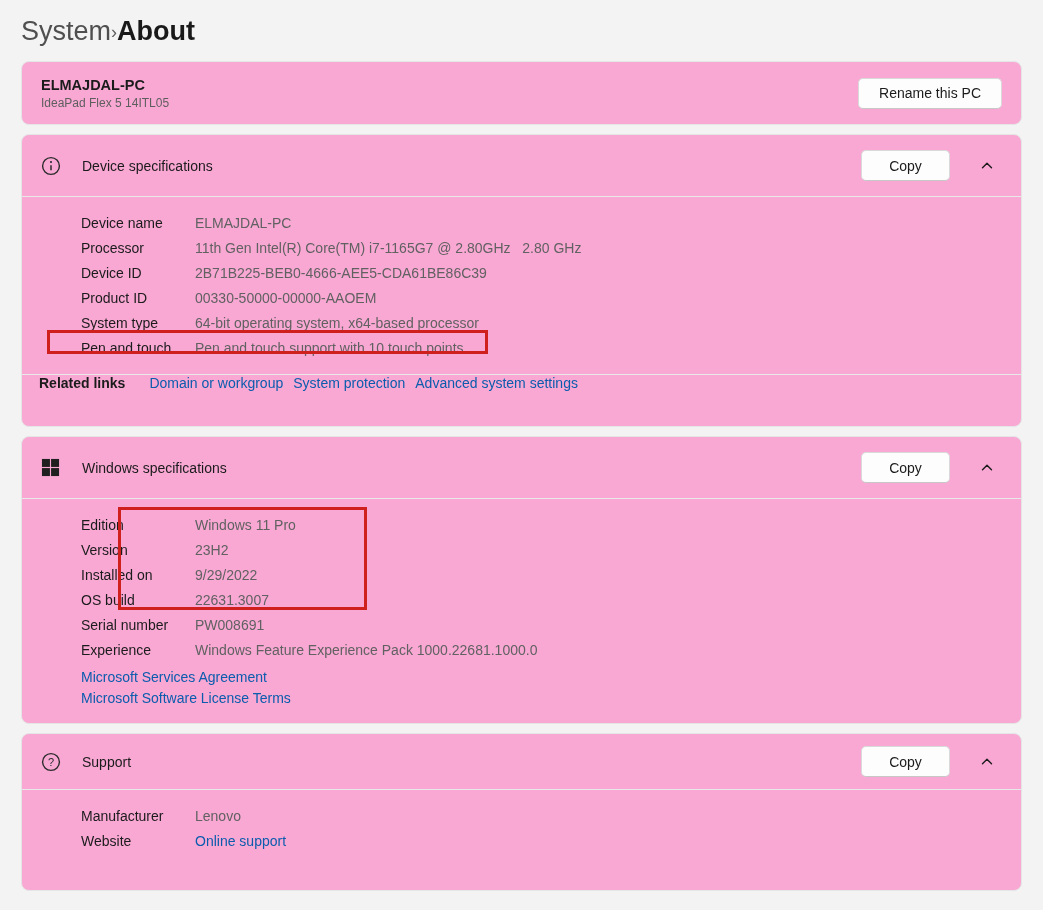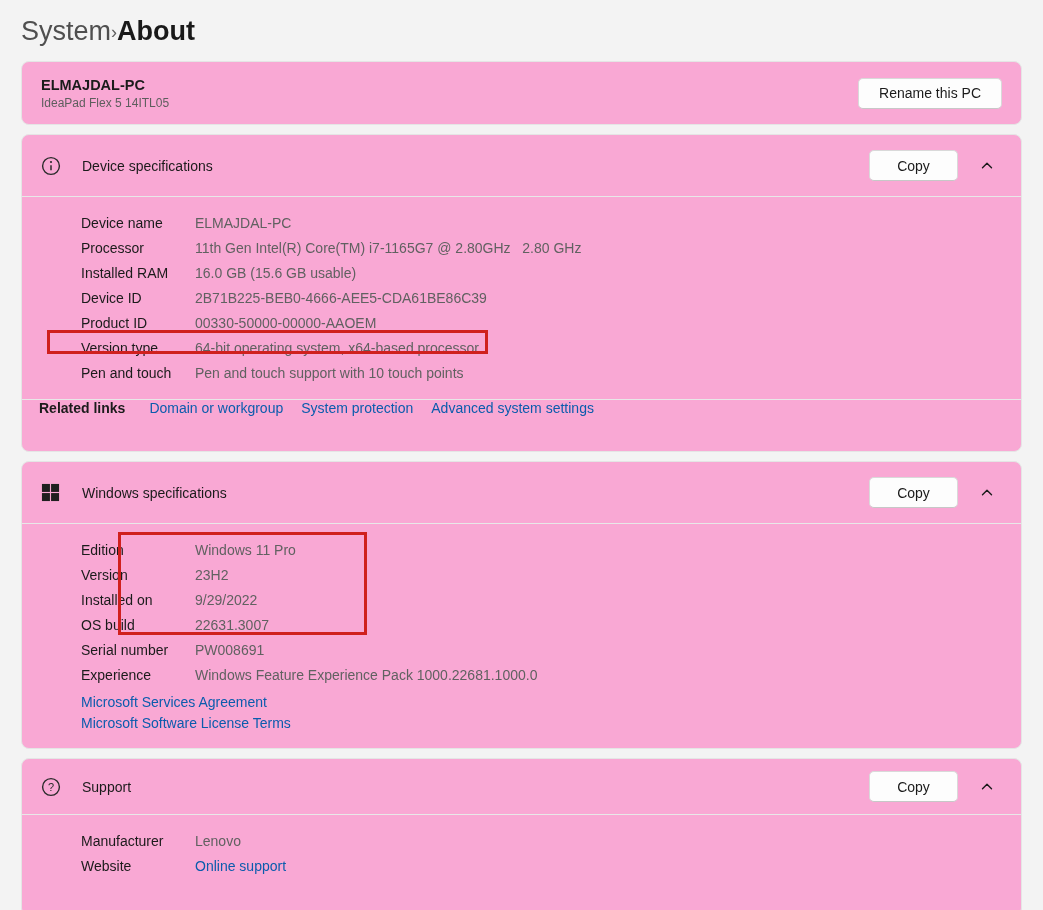--- a/index.html
+++ b/index.html
@@ -49,21 +49,21 @@
   .expander-btn {
     background: transparent; border: none; cursor: pointer;
     width: 30px; height: 31px; display: flex; align-items: center; justify-content: center;
   }
 
   
   .section-header { display: flex; align-items: center; height: 61px; padding: 0 19px; }
   .section-header.short { height: 55px; }
   .section-icon { width: 20px; height: 20px; margin-right: 21px; flex-shrink: 0; display: flex; align-items: center; }
   .section-title { font-size: 14px; color: #1b1b1b; }
-  .header-actions { margin-left: auto; display: flex; align-items: flex-start; gap: 14px; }
+  .header-actions { margin-left: auto; display: flex; align-items: flex-start; gap: 22px; }
 
   .divider { height: 1px; background: #e8e8e8; }
 
   
   .rows { position: relative; padding: 13px 20px 14px 59px; }
   .row { height: 25px; display: flex; align-items: center; font-size: 14px; }
   .row-label { width: 114px; flex-shrink: 0; color: #1b1b1b; }
   .row-value { color: #616161; white-space: pre-wrap; }
 
   .link { color: #0b5cad; text-decoration: none; font-size: 14px; cursor: pointer; }
@@ -72,21 +72,21 @@
 
   
   .annotation { position: absolute; border: 3px solid #d0201e; pointer-events: none; z-index: 5; }
   .annot-system-type { left: 25px; top: 133px; width: 441px; height: 24px; }
   .red-group { position: relative; }
   .annot-windows { left: 37px; top: -5px; width: 249px; height: 103px; }
 
   
   .related-row { display: flex; align-items: flex-start; height: 51px; padding: 0 20px 0 17px; }
   .related-label { font-size: 14px; font-weight: 700; color: #1b1b1b; margin-right: 24px; }
-  .related-links { display: flex; align-items: center; gap: 18px; }
+  .related-links { display: flex; align-items: center; gap: 10px; }
 
   .rows.support-rows { padding-bottom: 37px; }
 </style>
 </head>
 <body>
 
 <div class="page">
 
   <div class="breadcrumb">
     <span class="crumb-parent">System</span>
@@ -126,33 +126,29 @@
       <div class="annotation annot-system-type"></div>
       <div class="row">
         <span class="row-label">Device name</span>
         <span class="row-value">ELMAJDAL-PC</span>
       </div>
       <div class="row">
         <span class="row-label">Processor</span>
         <span class="row-value">11th Gen Intel(R) Core(TM) i7-1165G7 @ 2.80GHz   2.80 GHz</span>
       </div>
       <div class="row">
-        <span class="row-label">Installed RAM</span>
-        <span class="row-value">16.0 GB (15.6 GB usable)</span>
-      </div>
-      <div class="row">
         <span class="row-label">Device ID</span>
         <span class="row-value">2B71B225-BEB0-4666-AEE5-CDA61BE86C39</span>
       </div>
       <div class="row">
         <span class="row-label">Product ID</span>
         <span class="row-value">00330-50000-00000-AAOEM</span>
       </div>
       <div class="row">
-        <span class="row-label">Version type</span>
+        <span class="row-label">System type</span>
         <span class="row-value">64-bit operating system, x64-based processor</span>
       </div>
       <div class="row">
         <span class="row-label">Pen and touch</span>
         <span class="row-value">Pen and touch support with 10 touch points</span>
       </div>
     </div>
     <div class="divider"></div>
     <div class="related-row">
       <span class="related-label">Related links</span>

